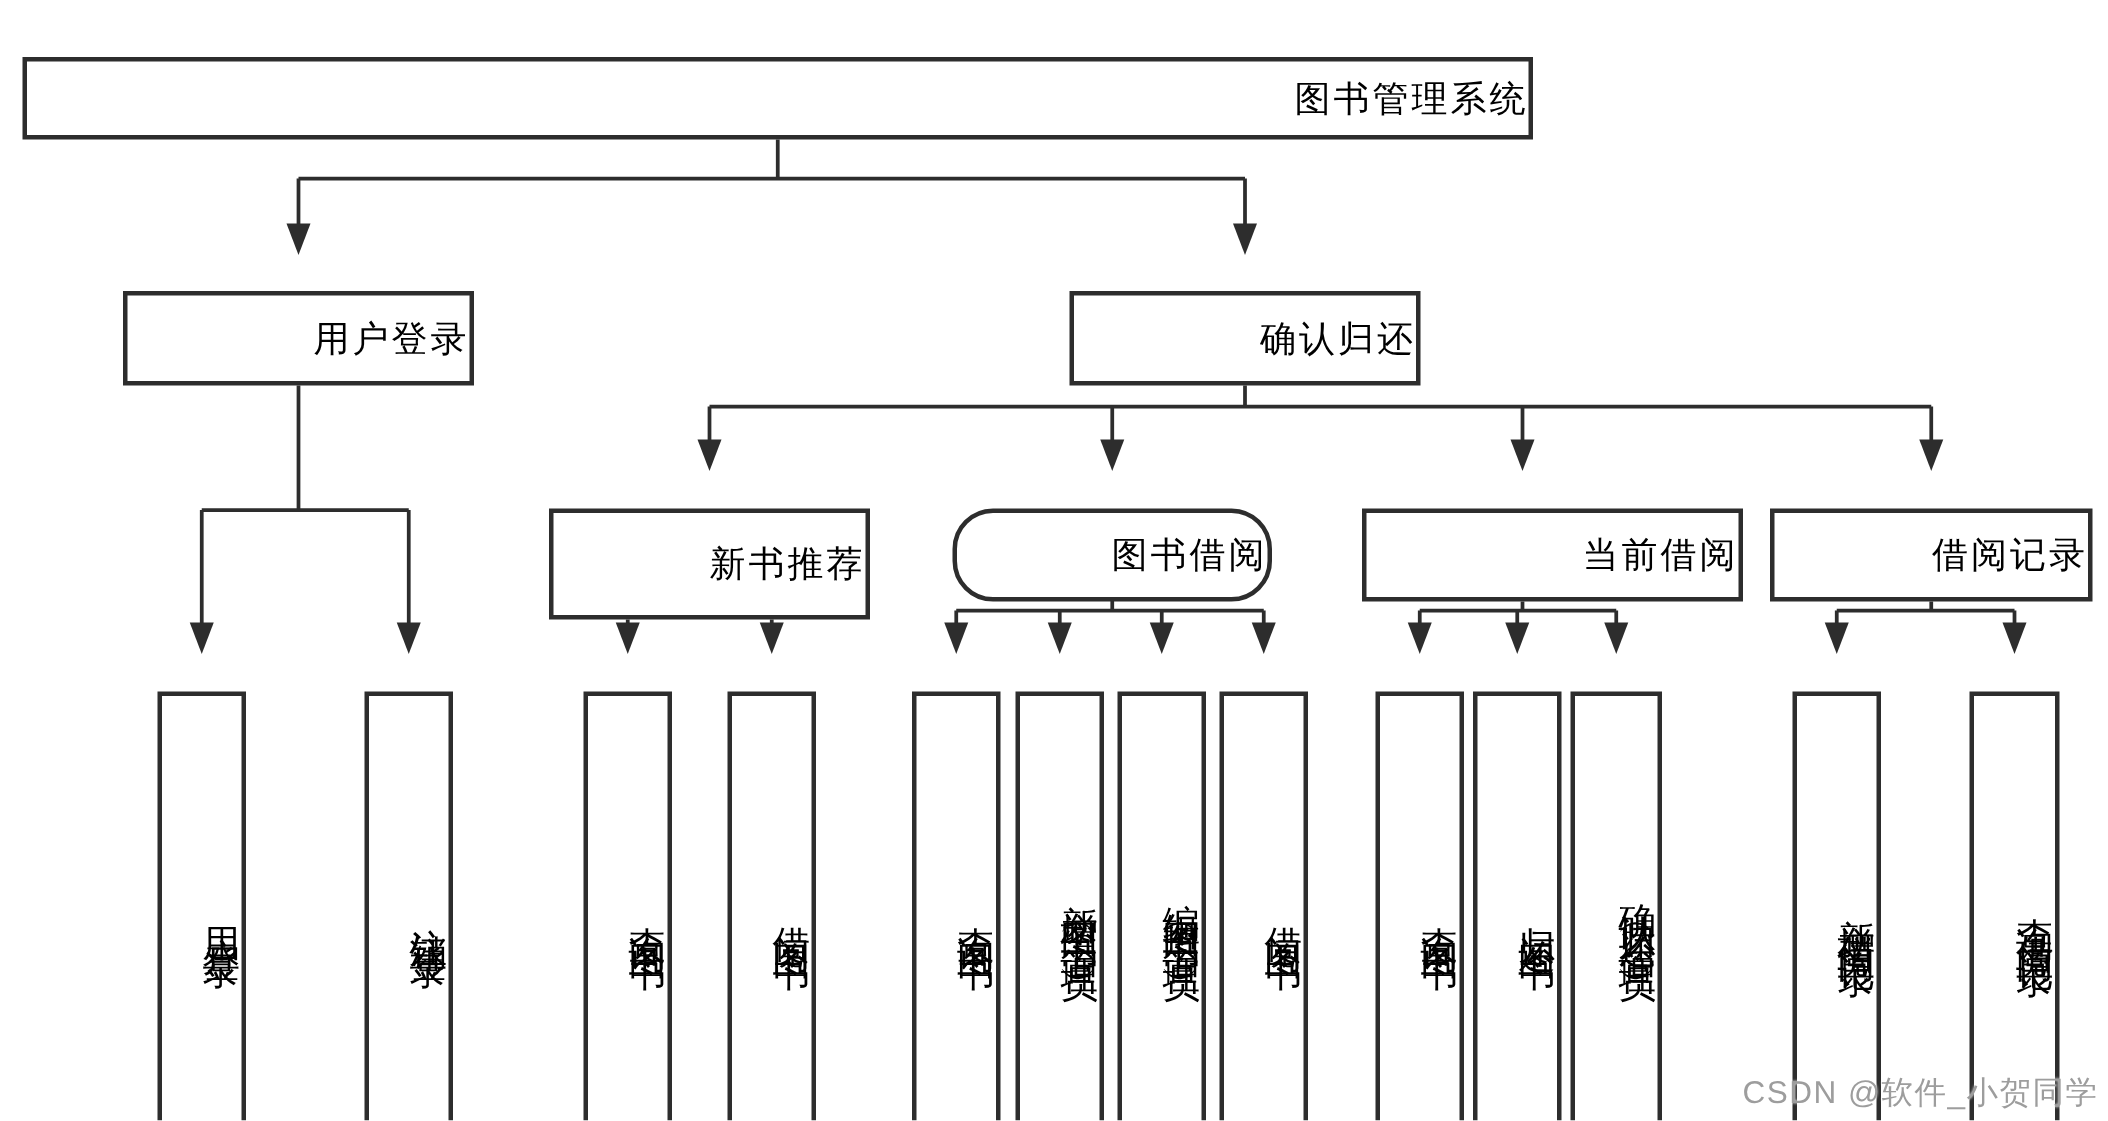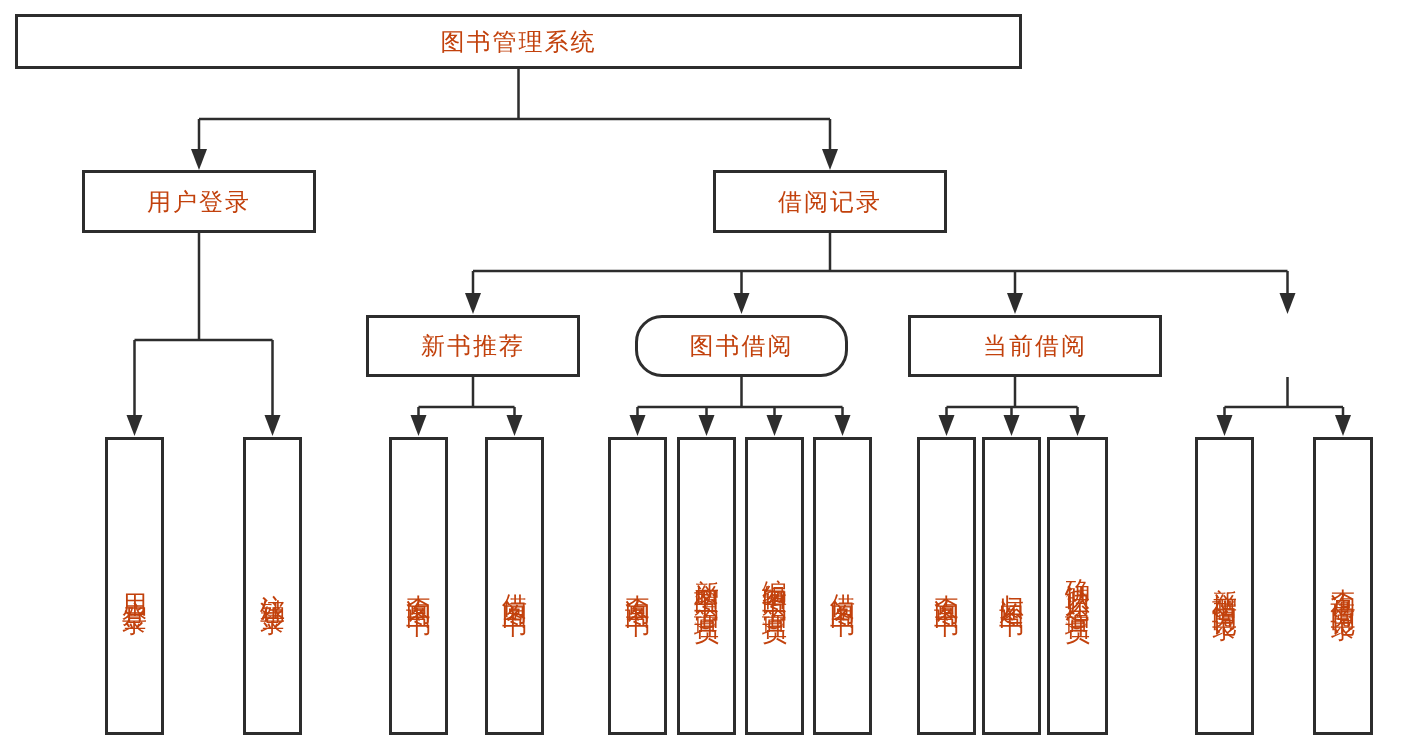--- a/index.html
+++ b/index.html
@@ -3,33 +3,33 @@
 <meta charset="utf-8">
 <style>
   html,body{margin:0;padding:0;background:#ffffff;}
   .canvas{
     position:relative;width:1405px;height:747px;background:#ffffff;
     font-family:"Liberation Sans","DejaVu Sans",sans-serif;overflow:hidden;
   }
   .connector-layer{position:absolute;left:0;top:0;z-index:1;}
   .nbox{
     position:absolute;box-sizing:border-box;border:3px solid #2d2d2d;
-    background:#ffffff;display:flex;align-items:center;justify-content:center;
-    color:#c2410c;z-index:2;
+    background:#ffffff;display:flex;align-items:center;justify-content:flex-end;
+    color:#000000;z-index:2;margin-top:24px;
   }
   .hlabel{font-size:24px;letter-spacing:2px;white-space:nowrap;}
   .leaf .vlabel{
     writing-mode:vertical-rl;text-orientation:mixed;
     font-size:25px;letter-spacing:6px;line-height:1.15;
   }
   
   .root-box{left:15px;top:14px;width:1007px;height:55px;}
   .b-user-login{left:82px;top:170px;width:234px;height:63px;}
   .b-book-mgmt{left:713px;top:170px;width:234px;height:63px;}
-  .b-rec{left:366px;top:315px;width:214px;height:62px;}
+  .b-rec{left:366px;top:315px;width:214px;height:74px;}
   .b-borrow{left:635px;top:315px;width:213px;height:62px;border-radius:27px;}
   .b-current{left:908px;top:315px;width:254px;height:62px;}
   .b-records{left:1180px;top:315px;width:215px;height:62px;}
   .leaf{top:437px;width:59px;height:298px;}
   .l1{left:105px;}  .l2{left:243px;}
   .l3{left:389px;}  .l4{left:485px;}
   .l5{left:608px;}  .l6{left:677px;}  .l7{left:745px;}  .l8{left:813px;}
   .l9{left:917px;}  .l10{left:982px;} .l11{left:1047px;width:61px;}
   .l12{left:1195px;}.l13{left:1313px;width:60px;}
   .watermark{
@@ -84,31 +84,34 @@
   </svg>
 
   <div class="nbox root-box">
     <span class="hlabel">图书管理系统</span>
   </div>
 
   <div class="nbox b-user-login">
     <span class="hlabel">用户登录</span>
   </div>
   <div class="nbox b-book-mgmt">
-    <span class="hlabel">借阅记录</span>
+    <span class="hlabel">确认归还</span>
   </div>
 
   <div class="nbox b-rec">
     <span class="hlabel">新书推荐</span>
   </div>
   <div class="nbox b-borrow">
     <span class="hlabel">图书借阅</span>
   </div>
   <div class="nbox b-current">
     <span class="hlabel">当前借阅</span>
+  </div>
+  <div class="nbox b-records">
+    <span class="hlabel">借阅记录</span>
   </div>
 
   <div class="nbox leaf l1">
     <span class="vlabel">用户登录</span>
   </div>
   <div class="nbox leaf l2">
     <span class="vlabel">注销登录</span>
   </div>
 
   <div class="nbox leaf l3">
@@ -141,14 +144,15 @@
     <span class="vlabel">确认归还（管理员）</span>
   </div>
 
   <div class="nbox leaf l12">
     <span class="vlabel">新增借阅记录</span>
   </div>
   <div class="nbox leaf l13">
     <span class="vlabel">查询借阅记录</span>
   </div>
 
+  <div class="watermark">CSDN @软件_小贺同学</div>
 
 </div>
 
 </body></html>

